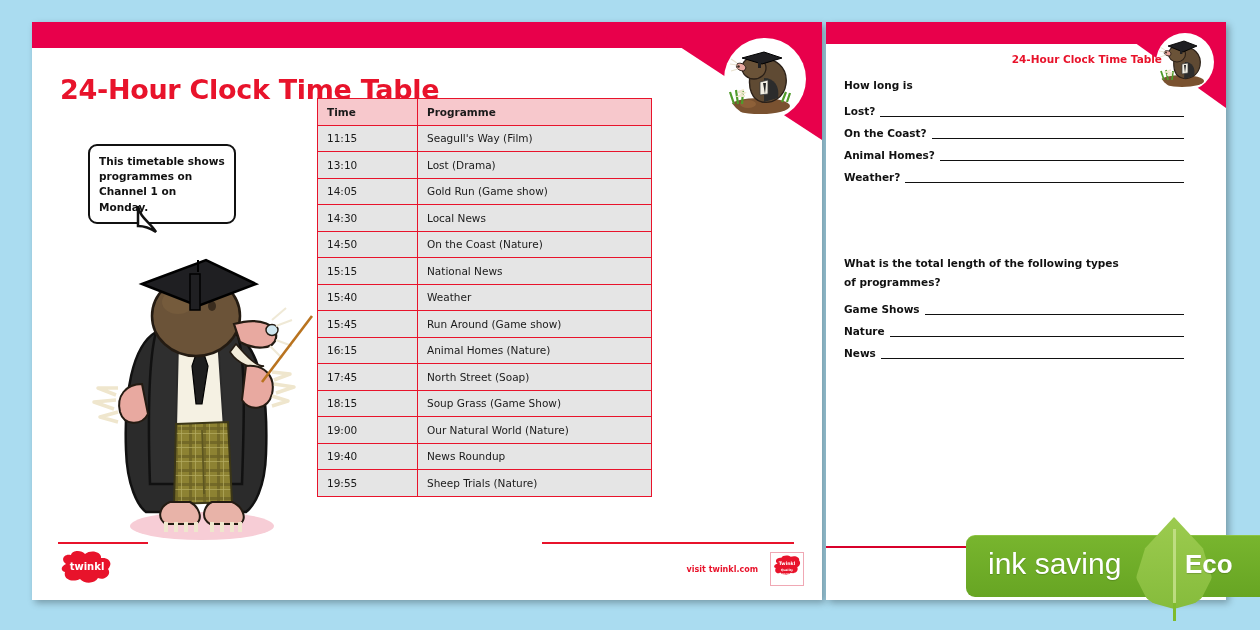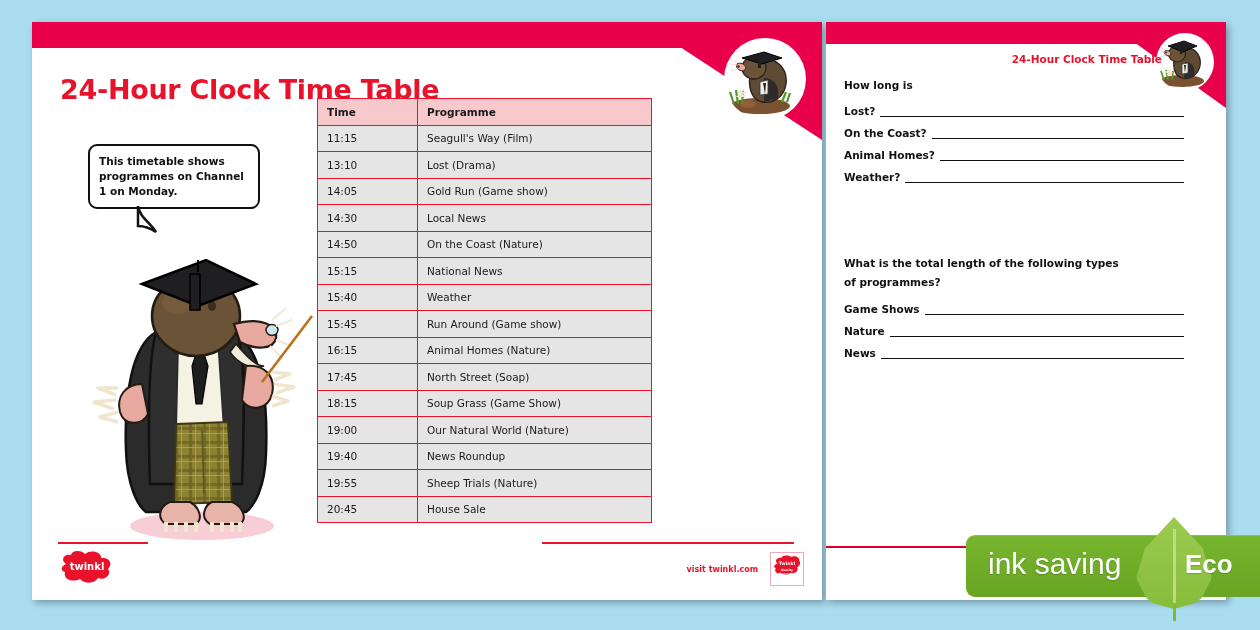--- a/index.html
+++ b/index.html
@@ -56,21 +56,21 @@
     font-weight: bold; font-size: 27px; color: #e8132b;
     letter-spacing: -0.3px;
   }
   .rt-caption {
     position: absolute; right: 64px; top: 31px;
     font-family: "DejaVu Sans", sans-serif;
     font-weight: bold; font-size: 10.5px; color: #e8132b;
   }
 
   
-  .bubble-wrap { position: absolute; left: 56px; top: 122px; width: 172px; }
+  .bubble-wrap { position: absolute; left: 56px; top: 122px; width: 148px; }
   .bubble {
     border: 2.5px solid #111; border-radius: 9px;
     background: #fff; padding: 8px 9px 7px 9px;
     font-family: "DejaVu Sans", sans-serif;
     font-weight: bold; font-size: 10.5px; color: #111;
     line-height: 1.45;
   }
   .bubble-tail {
     position: absolute; left: 48px; top: 62px;
     width: 34px; height: 34px;
@@ -324,24 +324,20 @@
           <td class="c-time">19:00</td>
           <td class="c-prog">Our Natural World (Nature)</td>
         </tr>
       <tr>
           <td class="c-time">19:40</td>
           <td class="c-prog">News Roundup</td>
         </tr>
       <tr>
           <td class="c-time">19:55</td>
           <td class="c-prog">Sheep Trials (Nature)</td>
-        </tr>
-      <tr>
-          <td class="c-time">20:45</td>
-          <td class="c-prog">House Sale</td>
         </tr>
     </tbody>
   </table>
 
   <div class="footer-rule" id="fl-rule"></div>
   <svg class="twinkl-splat" id="fl-logo" viewBox="0 0 58 34">
     <path d="M8 14 C2 10 6 3 13 5 C14 0 24 0 27 4 C33 -1 44 2 43 8 C52 7 55 14 50 19 C54 24 47 31 40 28 C37 34 26 34 22 29 C14 33 5 29 7 22 C2 21 3 16 8 14 Z" fill="#e8132b"></path>
     <text x="29" y="20" font-family="DejaVu Sans, sans-serif" font-size="10" font-weight="bold" fill="#ffffff" text-anchor="middle">twinkl</text>
   </svg>
 

